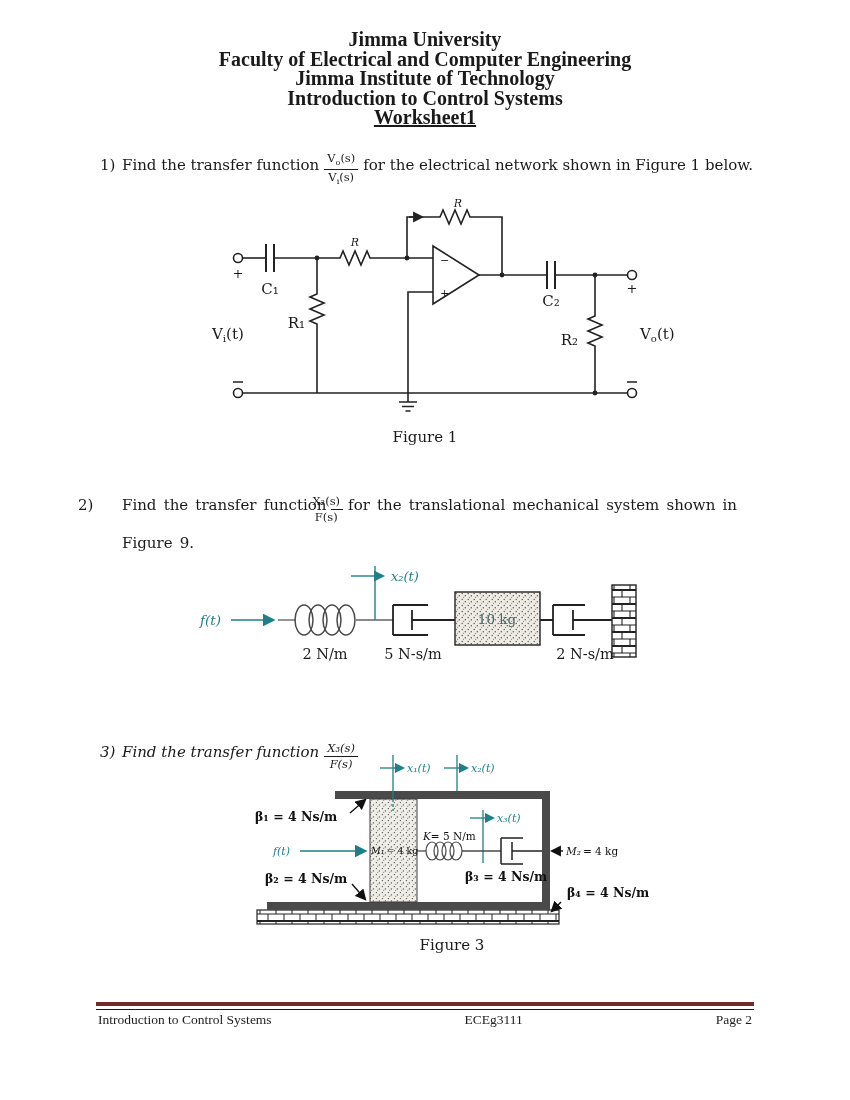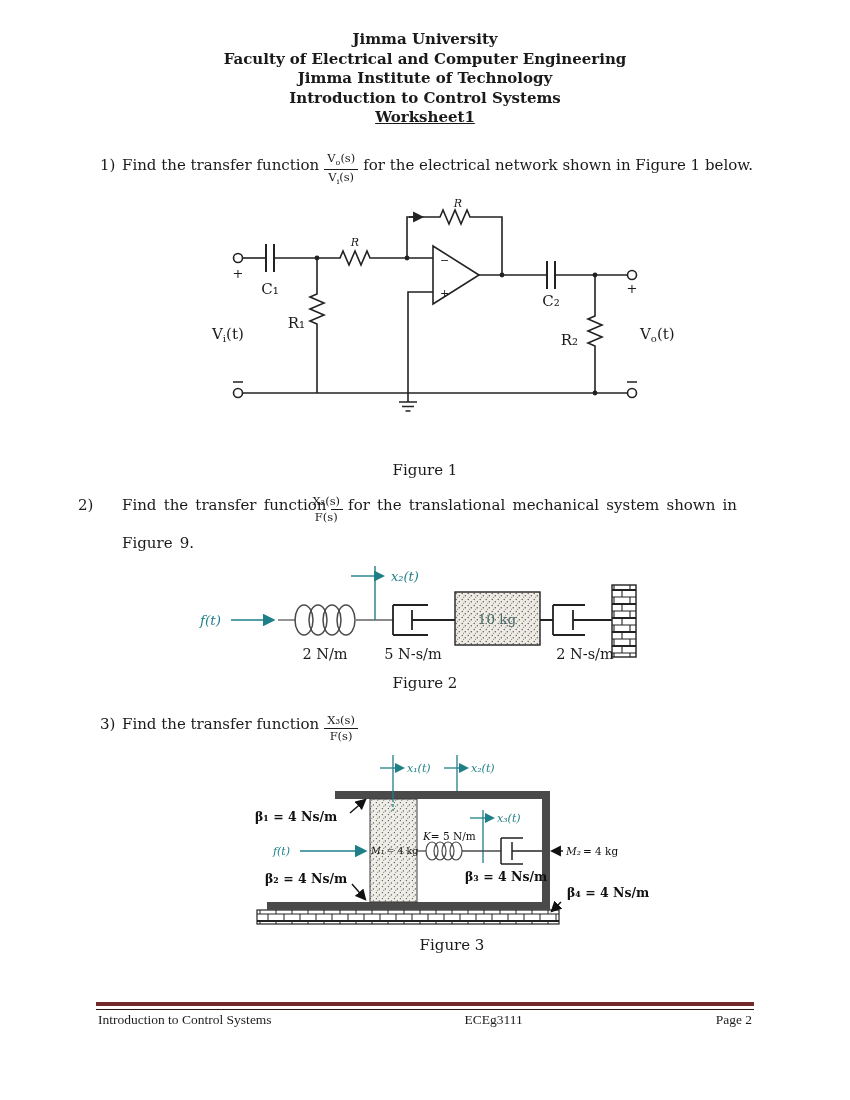--- a/index.html
+++ b/index.html
@@ -1,20 +1,20 @@
 <!DOCTYPE html>
 <html><head>
 <meta charset="utf-8">
 <style>
   html,body{margin:0;padding:0;background:#ffffff;}
   #page{position:relative;width:850px;height:1100px;background:#ffffff;overflow:hidden;
         font-family:"DejaVu Serif","DejaVu Sans",serif;color:#1a1a1a;}
   
   .hdr{position:absolute;top:30px;left:0;width:100%;text-align:center;
-       font-weight:bold;font-size:15px;line-height:19.6px;}
+       font-weight:bold;font-size:20px;line-height:19.6px;font-family:Liberation Serif, serif;}
   .hdr .u{text-decoration:underline;}
   
   .question{position:absolute;left:100px;width:665px;font-size:15px;line-height:44px;white-space:nowrap;}
   .qnum{display:inline-block;width:22px;}
   .q2block{position:absolute;left:100px;top:486px;width:660px;font-size:15px;line-height:38px;
            padding-left:22px;text-indent:-22px;word-spacing:2.4px;}
   .frac{display:inline-block;text-align:center;vertical-align:-11px;
         font-size:11.5px;line-height:1.12;margin:0 5px;white-space:nowrap;word-spacing:0;}
   .frac .num{display:block;border-bottom:1.2px solid #1a1a1a;padding:0 3px 1px;}
   .frac .den{display:block;padding-top:1px;text-align:center;}
@@ -109,21 +109,21 @@
       <text x="378" y="147" font-size="15" text-anchor="end">R₂</text>
       <text x="12" y="141" font-size="15">
         <tspan>V</tspan><tspan dy="3" font-size="10">i</tspan><tspan dy="-3">(t)</tspan>
       </text>
       <text x="440" y="141" font-size="15">
         <tspan>V</tspan><tspan dy="3" font-size="10">o</tspan><tspan dy="-3">(t)</tspan>
       </text>
     </g>
   </svg>
 
-  <div class="caption" style="top:428px;margin-top:33px;">Figure 1</div>
+  <div class="caption" style="top:428px;">Figure 1</div>
 
 
   <div class="q2block">
     <span class="qnum">2)</span><span>Find the transfer function</span><span class="frac"><span class="num">X₂(s)</span><span class="den">F(s)</span></span><span>for the translational mechanical system shown in</span><br>
     <span>Figure 9.</span>
   </div>
 
   <svg style="left:185px;top:562px;" width="470" height="118" viewBox="0 0 470 118">
     <defs>
       <marker id="aT2" viewBox="0 0 10 10" refX="8" refY="5" markerWidth="8" markerHeight="8" orient="auto">
@@ -174,23 +174,22 @@
 
     <rect x="427" y="23" width="24" height="72" fill="url(#f2brick)" stroke="#222" stroke-width="1.4"></rect>
 
     <g fill="#1a1a1a" font-size="14.5">
       <text x="140" y="97" text-anchor="middle">2 N/m</text>
       <text x="228" y="97" text-anchor="middle">5 N-s/m</text>
       <text x="400" y="97" text-anchor="middle">2 N-s/m</text>
     </g>
   </svg>
 
-  <div class="caption" style="top:674px;">Figure 2</div>
-
-  <div class="question" style="top:702px;">
+
+  <div class="question" style="top:730px;font-style:italic;">
     <span class="qnum">3)</span><span>Find the transfer function</span><span class="frac"><span class="num">X₃(s)</span><span class="den">F(s)</span></span>
   </div>
 
   <svg style="left:255px;top:753px;" width="445" height="180" viewBox="0 0 445 180">
     <defs>
       <marker id="aT3" viewBox="0 0 10 10" refX="8" refY="5" markerWidth="8" markerHeight="8" orient="auto">
         <path d="M0,0L10,5L0,10z" fill="#1f7f88"></path>
       </marker>
       <marker id="aB3" viewBox="0 0 10 10" refX="8" refY="5" markerWidth="8" markerHeight="8" orient="auto">
         <path d="M0,0L10,5L0,10z" fill="#111"></path>

